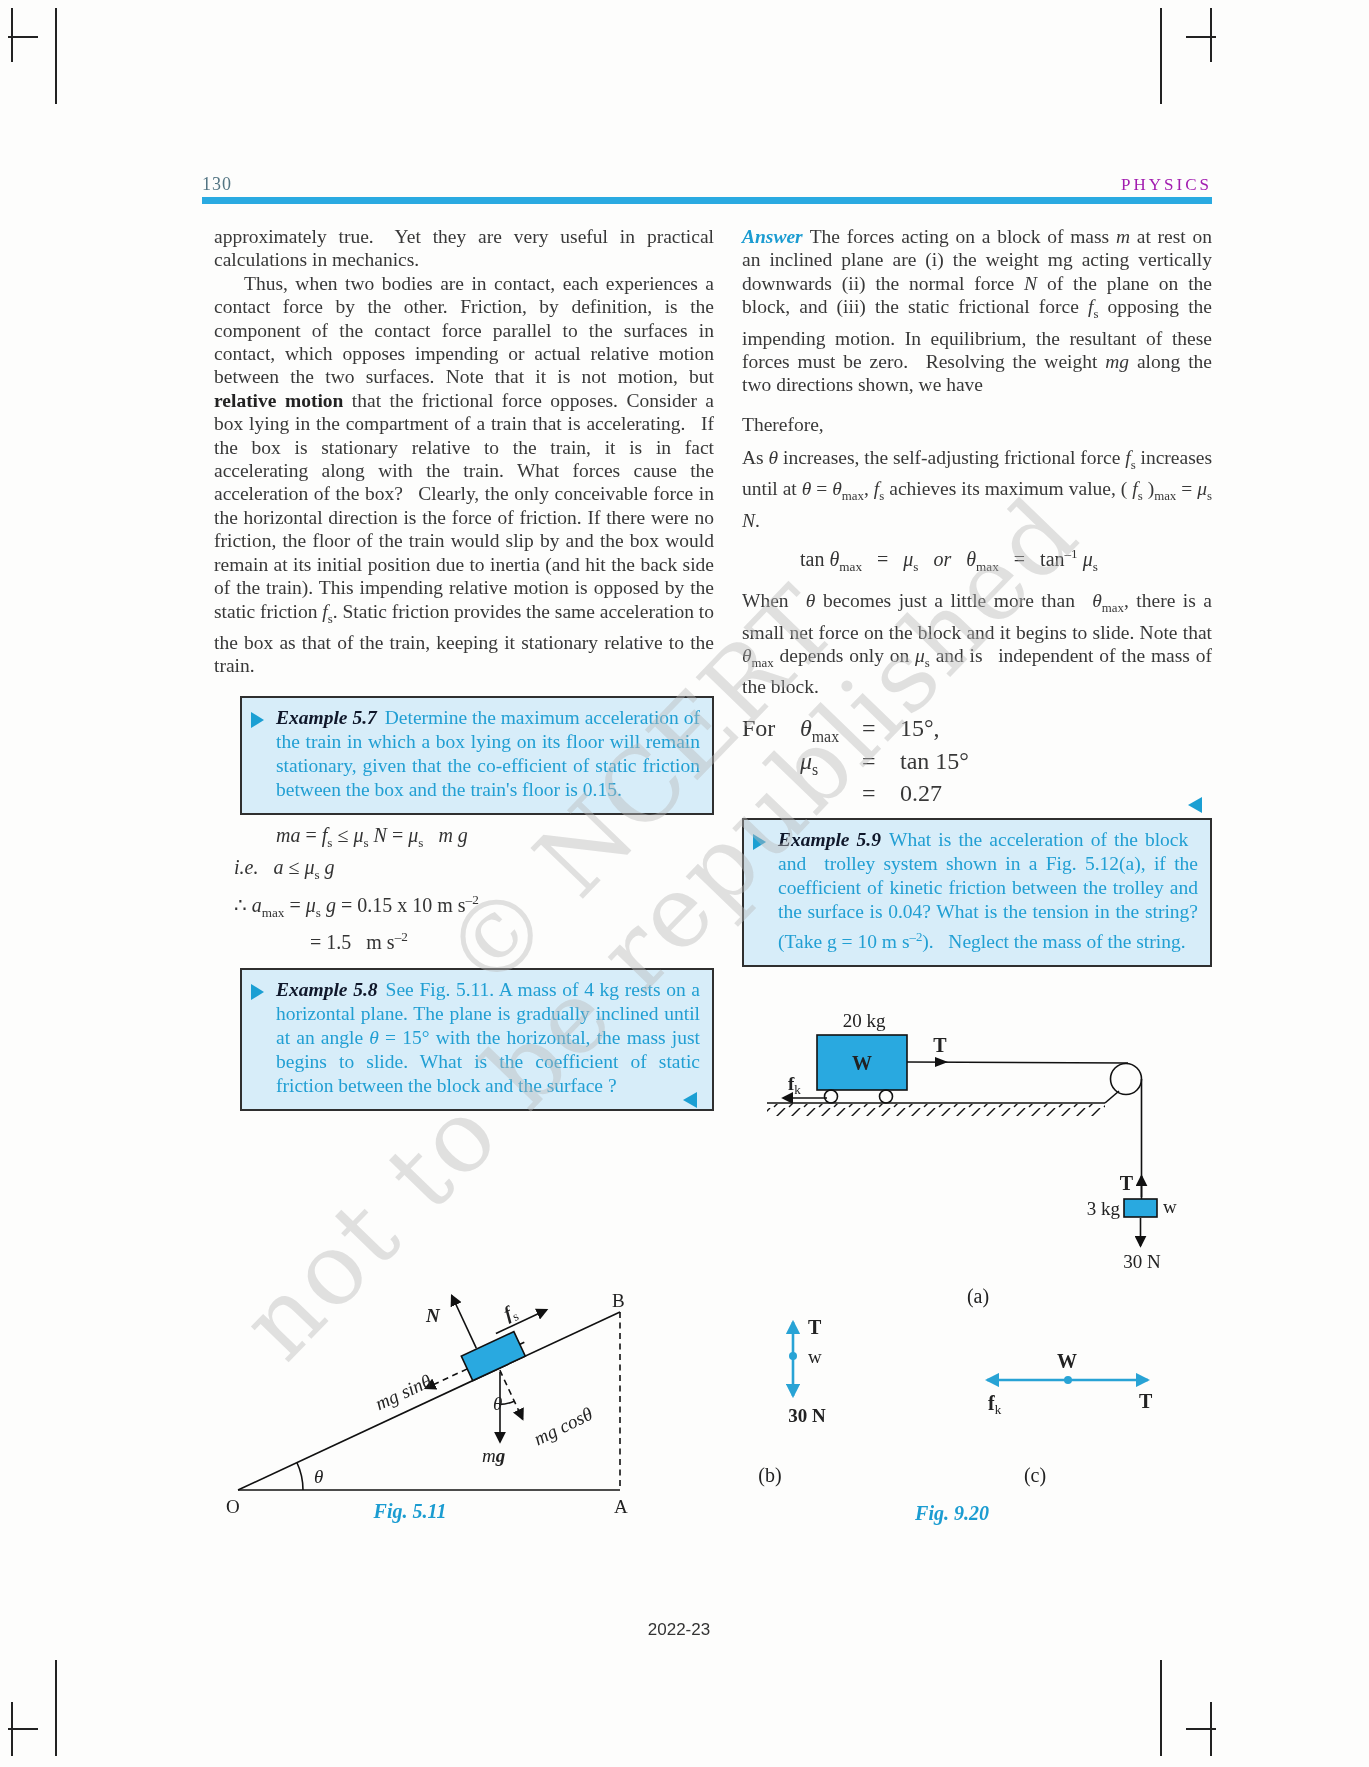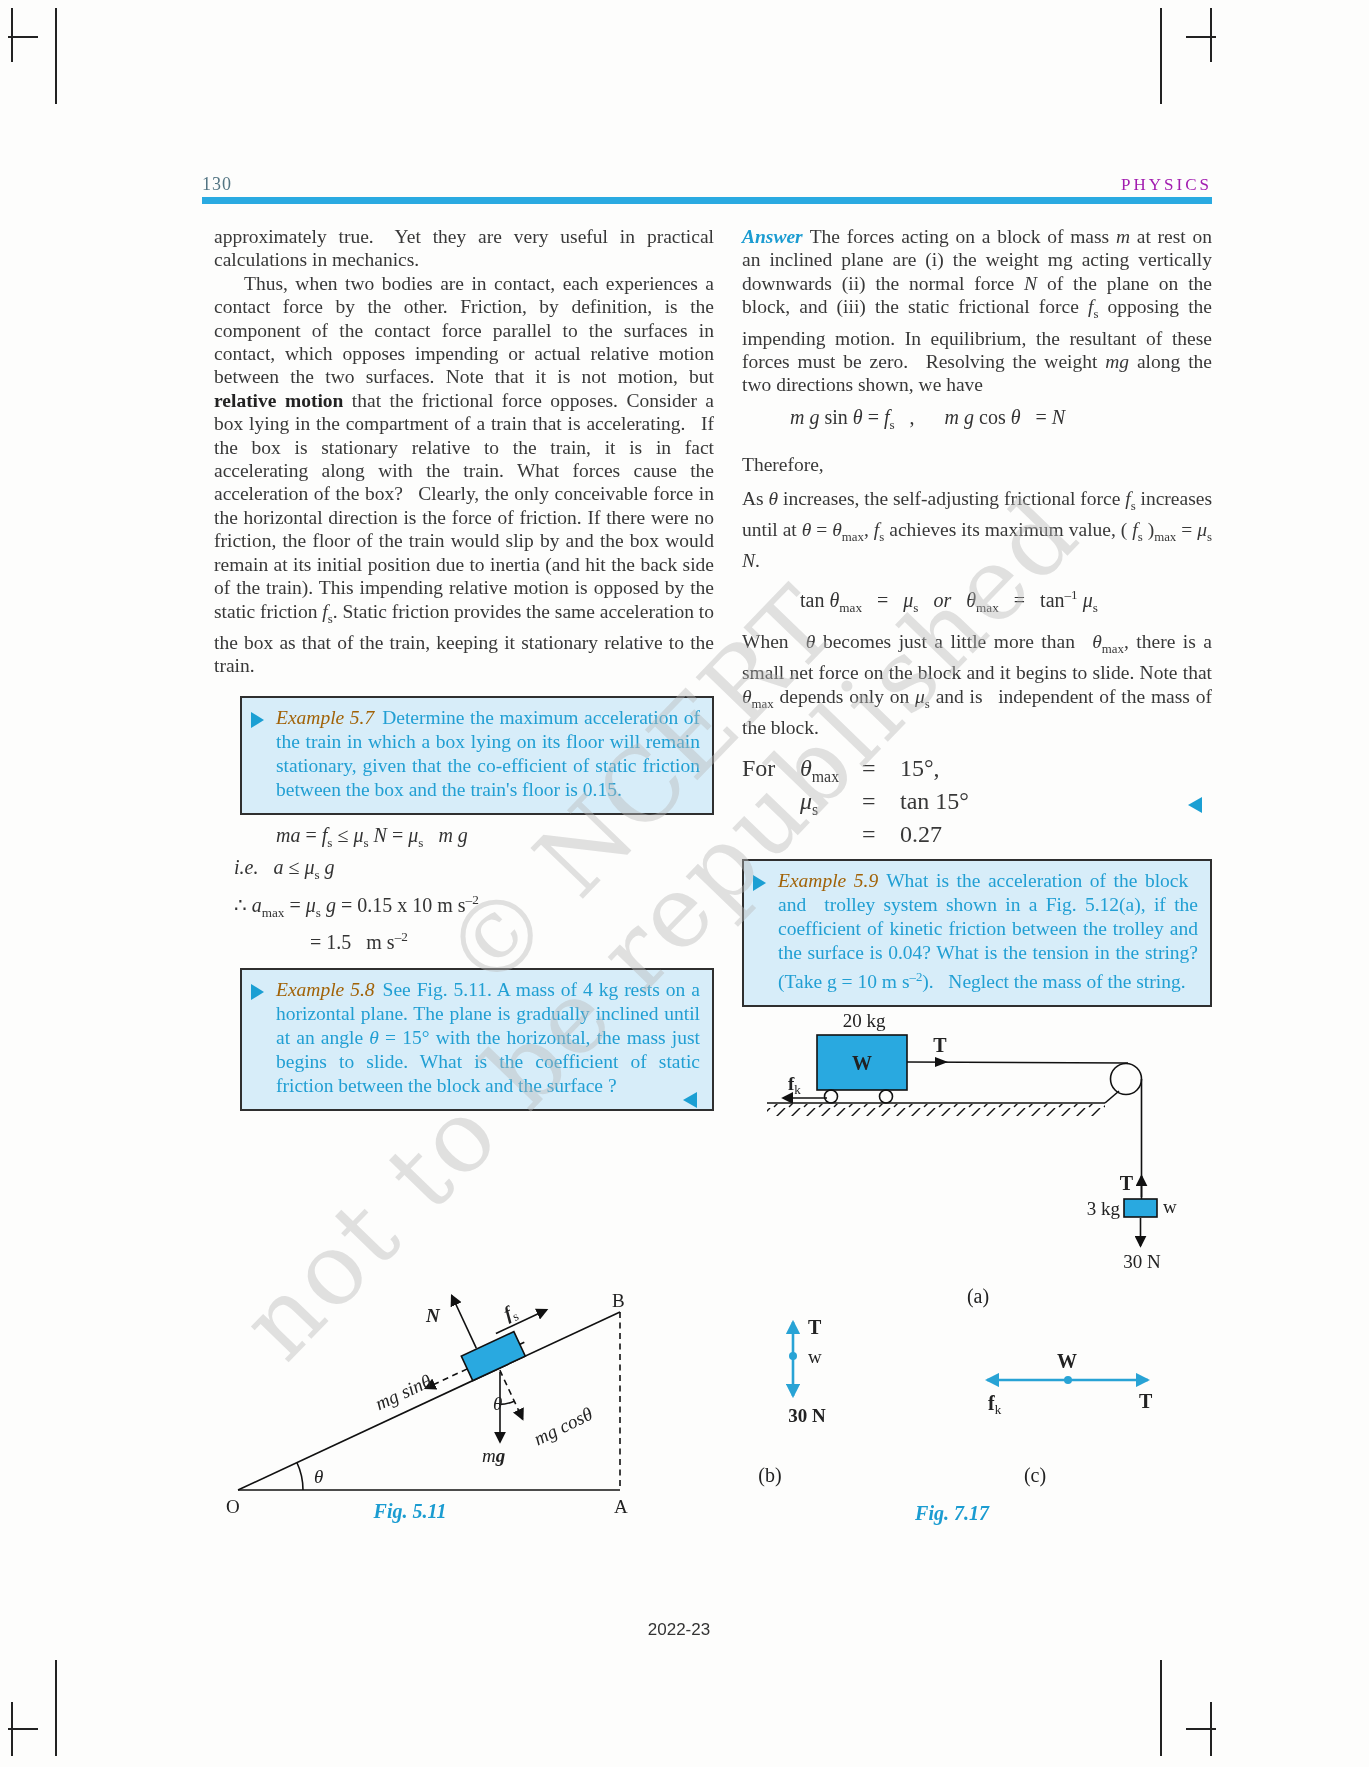--- a/index.html
+++ b/index.html
@@ -18,21 +18,21 @@
   #rcol p.body{margin-top:10px;}
   #rcol p.first{margin-top:0;}
   b{color:#222;}
   .alabel{font-style:italic;font-weight:bold;color:#1b9cd1;margin-right:7px;}
   
   .xbox{position:relative;background:#d7edf9;border:2px solid #2f2f2f;padding:8px 12px 11px 34px;
         font-size:19.5px;line-height:24px;text-align:justify;color:#219fd3;}
   #box57{margin:18px 0 0 26px;}
   #box58{margin:14px 0 0 26px;}
   #box59{margin:12px 0 0 0;}
-  .xtitle{font-style:italic;font-weight:normal;color:#a16207;margin-right:8px;}
+  .xtitle{font-style:italic;font-weight:bold;color:#0f172a;margin-right:8px;}
   .play{position:absolute;left:9px;top:14px;width:0;height:0;
         border-left:13px solid #1b9fd3;border-top:8px solid transparent;border-bottom:8px solid transparent;}
   
   .eq{font-size:20px;line-height:24.5px;color:#333;}
   .eqs{margin-top:8px;}
   .eqs .e1{padding-left:62px;}
   .eqs .e2{padding-left:20px;}
   .eqs .e3{padding-left:20px;}
   .eqs .e4{padding-left:96px;}
   .ansp{margin-top:21px;}
@@ -158,21 +158,20 @@
     <text class="lit" x="366" y="140" text-anchor="middle" transform="rotate(-26 366 140)">mg cosθ</text>
     <text class="lit" x="114" y="191">θ</text>
     <text x="26" y="221">O</text>
     <text x="414" y="221">A</text>
     <text x="412" y="15">B</text>
   </svg>
   <div class="figcap" id="cap511">Fig. 5.11</div>
 
   <div id="rcol">
     <p class="body first"><span class="alabel">Answer</span><span>The forces acting on a block of mass <i>m</i> at rest on an inclined plane are (i) the weight mg acting vertically downwards (ii) the normal force <i>N</i> of the plane on the block, and (iii) the static frictional force <i>f</i><sub>s</sub> opposing the impending motion. In equilibrium, the resultant of these forces must be zero.  Resolving the weight <i>mg</i> along the two directions shown, we have</span></p>
-    <div class="eq req1"><i>m g</i> sin <i>θ</i> = <i>f</i><sub>s</sub>  ,    <i>m g</i> cos <i>θ</i>  = <i>N</i></div>
     <p class="body" style="margin-top:16px;">Therefore,</p>
     <p class="body">As <i>θ</i> increases, the self-adjusting frictional force <i>f</i><sub>s</sub> increases until at <i>θ</i> = <i>θ</i><sub>max</sub>, <i>f</i><sub>s</sub> achieves its maximum value, ( <i>f</i><sub>s</sub> )<sub>max</sub> = <i>μ</i><sub>s</sub> <i>N</i>.</p>
     <div class="eq req2">tan <i>θ</i><sub>max</sub>  =  <i>μ</i><sub>s</sub>   <i>or</i>   <i>θ</i><sub>max</sub>  =  tan<sup>–1</sup> <i>μ</i><sub>s</sub></div>
     <p class="body">When  <i>θ</i> becomes just a little more than  <i>θ</i><sub>max</sub>, there is a small net force on the block and it begins to slide. Note that <i>θ</i><sub>max</sub> depends only on <i>μ</i><sub>s</sub> and is  independent of the mass of the block.</p>
 
     <div class="forblk">
       <div class="frow">
         <span class="fpre">For</span>
         <span class="flhs"><i>θ</i><sub>max</sub></span>
         <span class="feq">=</span>
@@ -231,21 +230,21 @@
     <text x="66" y="63">w</text>
     <text class="bserif" x="65" y="122" text-anchor="middle">30 N</text>
     <text class="lab20" x="28" y="182" text-anchor="middle">(b)</text>
     <line class="teal" x1="245" y1="80" x2="406" y2="80" marker-start="url(#mT)" marker-end="url(#mT)"></line>
     <circle cx="326" cy="80" r="4" fill="#28a3d5"></circle>
     <text class="bserif lab20" x="325" y="68" text-anchor="middle">W</text>
     <text x="246" y="110"><tspan class="bserif lab20">f</tspan><tspan class="subT" dy="4">k</tspan></text>
     <text class="bserif lab20" x="397" y="108">T</text>
     <text class="lab20" x="293" y="182" text-anchor="middle">(c)</text>
   </svg>
-  <div class="figcap" id="cap512">Fig. 7.17</div>
+  <div class="figcap" id="cap512">Fig. 9.20</div>
 
   <div class="endmk" id="mk57"></div>
   <div class="endmk" id="mk58"></div>
 
   <div id="footer">2022-23</div>
 
   <div id="wm">
     <span id="wm1">© NCERT</span>
     <span id="wm2">not to be republished</span>
   </div>

